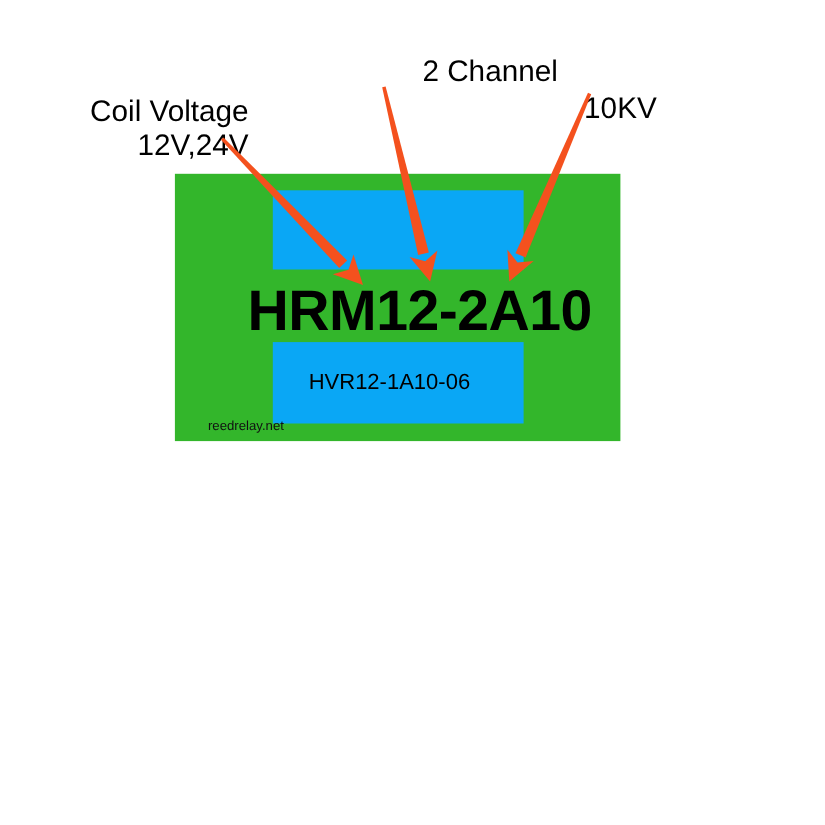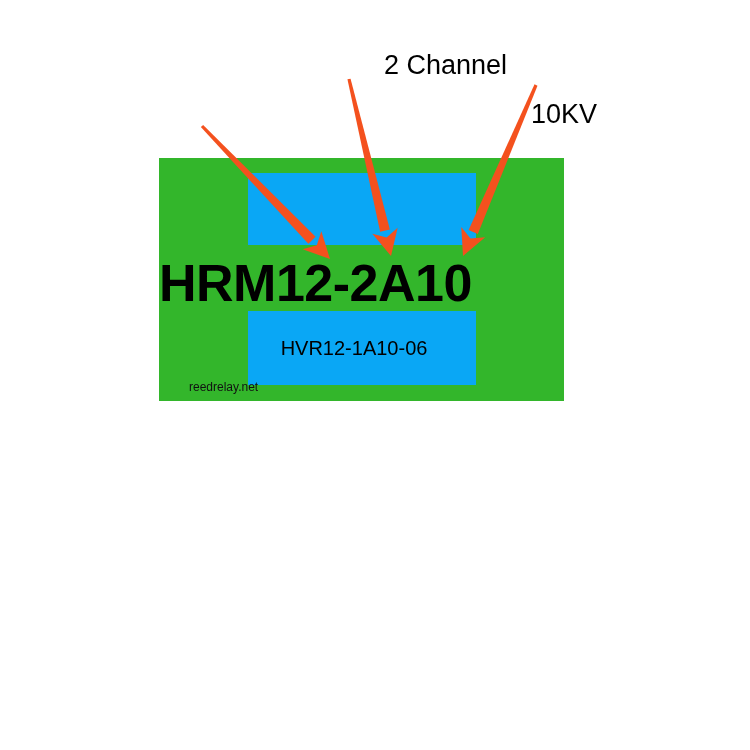--- a/index.html
+++ b/index.html
@@ -47,26 +47,28 @@
     width: 228px;
     height: 74px;
     background: #0aa7f5;
   }
 
   .part-number {
     position: absolute;
     left: 0;
     top: 97px;
     width: 405px;
+    text-align: center;
     font-size: 52px;
     font-weight: bold;
     color: #000000;
     letter-spacing: -0.5px;
     line-height: 56px;
     white-space: nowrap;
+    padding-left: 20px;
   }
   .sub-part-number {
     position: absolute;
     left: 89px;
     top: 178px;
     width: 212px;
     text-align: center;
     font-size: 20px;
     color: #000000;
     line-height: 24px;
@@ -96,21 +98,21 @@
     width: 160px;
     text-align: right;
   }
   .callout-channel {
     left: 336px;
     top: 50px;
     margin-left: 48px;
   }
   .callout-kv {
     left: 531px;
-    top: 99px;
+    top: 83px;
   }
 
   
   #arrows {
     position: absolute;
     left: 0;
     top: 0;
     width: 750px;
     height: 750px;
     pointer-events: none;
@@ -126,20 +128,24 @@
     <div class="window-top"></div>
     <div class="window-bottom"></div>
 
     <div class="part-number">HRM12-2A10</div>
 
     <div class="sub-part-number">HVR12-1A10-06</div>
 
     <div class="watermark">reedrelay.net</div>
   </div>
 
+  <div class="callout callout-coil">
+    <div>Coil Voltage</div>
+    <div>12V,24V</div>
+  </div>
 
   <div class="callout callout-channel">
     <div>2 Channel</div>
   </div>
 
   <div class="callout callout-kv">
     <div>10KV</div>
   </div>
 
   <svg id="arrows" viewBox="0 0 750 750">

